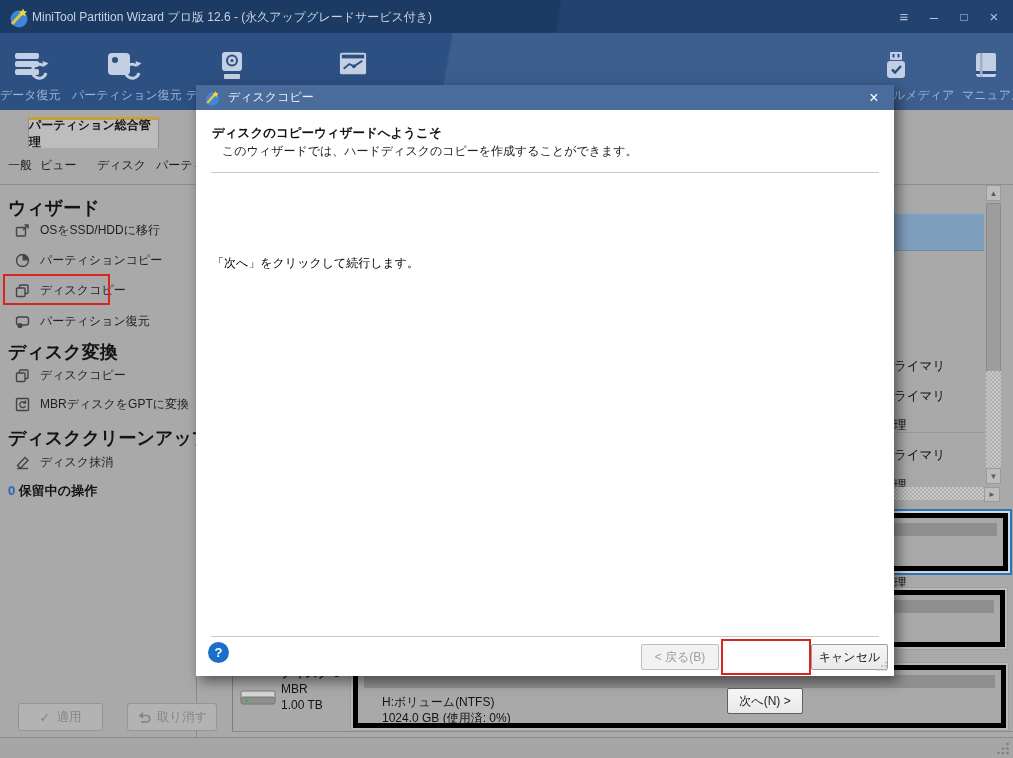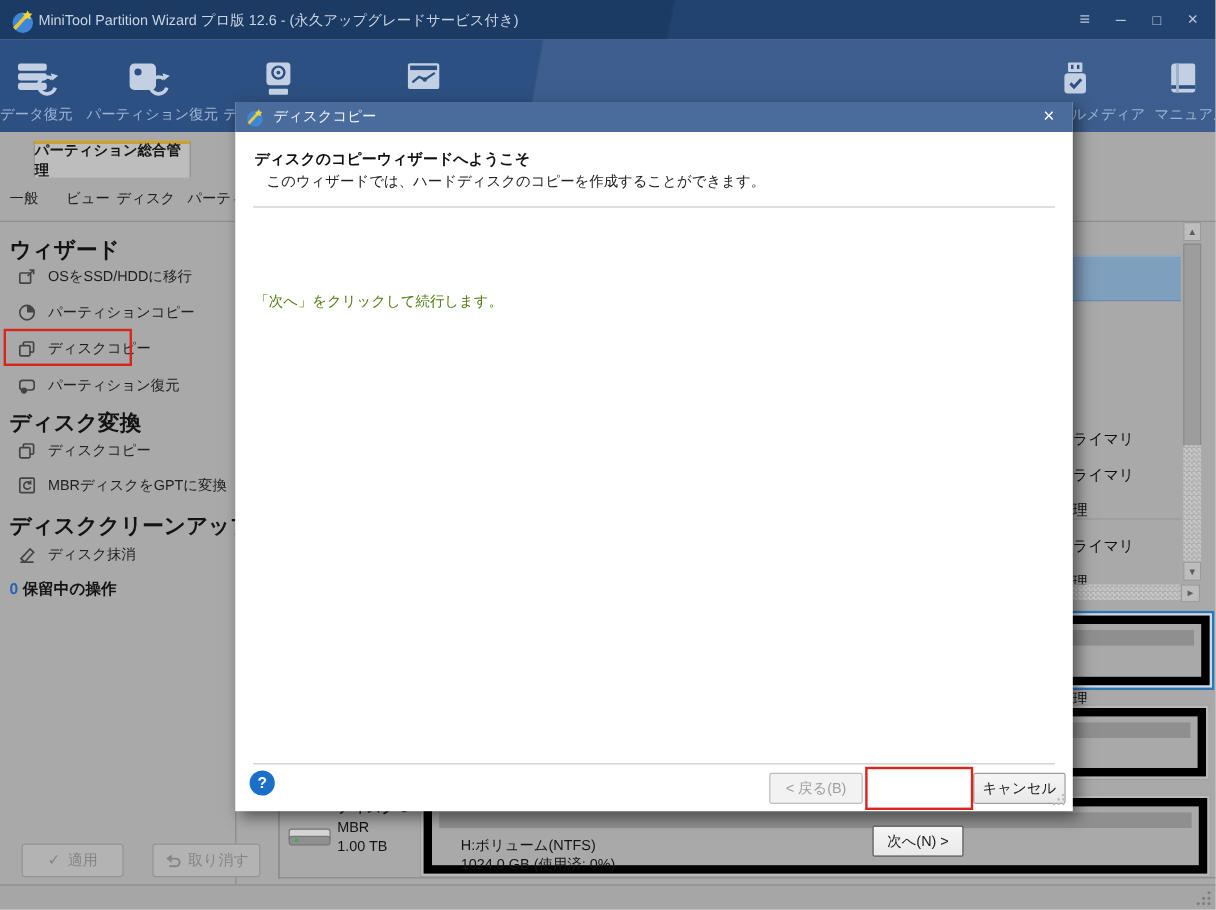--- a/index.html
+++ b/index.html
@@ -37,37 +37,37 @@
            display:flex;align-items:center;justify-content:center;gap:6px;font-size:12.5px;}
   
   .sel-row{left:600px;top:103px;width:384px;height:36px;background:#7f9fbe;border-top:1px solid #93aec9;border-bottom:1px solid #6d8dad;}
   .prow{left:894px;color:#101010;font-size:12.5px;white-space:nowrap;}
   
   .checker{background-image:conic-gradient(#c7c7c7 25%,#b0b0b0 25% 50%,#c7c7c7 50% 75%,#b0b0b0 75%);background-size:4px 4px;}
   .scroll-btn{background:#bdbdbd;border:1px solid #9a9a9a;color:#5c5c5c;font-size:8px;display:flex;align-items:center;justify-content:center;}
   .vthumb{background:#9d9d9d;border:1px solid #8a8a8a;}
   
   .blk-outer{border:1px solid #9f9f9f;background:#b9b9b9;padding:2px;}
-  .blk{border:7px solid #000000;background:#a9a9a9;position:relative;width:100%;height:100%;box-sizing:border-box;}
+  .blk{border:5px solid #000000;background:#a9a9a9;position:relative;width:100%;height:100%;box-sizing:border-box;}
   .blk .usage{position:absolute;left:6px;right:6px;top:5px;height:13px;background:#8f8f8f;}
   .blk-sel{border:2px solid #2f76b5;background:#cfd9e4;padding:2px;}
   .blk-text{position:absolute;left:24px;top:24px;color:#141414;line-height:16px;white-space:nowrap;}
   .disk-label{color:#141414;white-space:nowrap;}
   
   .statusbar{left:0;top:737px;width:1013px;height:21px;background:#a6a6a6;border-top:1px solid #8c8c8c;box-sizing:border-box;}
   
   .dialog{left:196px;top:85px;width:698px;height:591px;background:#ffffff;z-index:10;
           box-shadow:4px 5px 12px rgba(0,0,0,0.5);}
   .dlg-titlebar{left:0;top:0;width:100%;height:25px;background:#4a6c9c;display:flex;align-items:center;}
   .dlg-title{color:#eef2f8;font-size:12px;margin-left:7px;}
   .dlg-close{position:absolute;right:10px;top:0;height:25px;width:20px;color:#ffffff;font-size:16px;display:flex;align-items:center;justify-content:center;}
   .dlg-heading{left:16px;top:40px;font-weight:bold;color:#111;font-size:12.5px;white-space:nowrap;}
   .dlg-sub{left:26px;top:58px;color:#222;white-space:nowrap;}
   .dlg-sep{left:15px;width:668px;height:1px;background:#c9c9c9;}
-  .dlg-body-text{left:16px;top:158px;color:#4d7c0f;white-space:nowrap;text-align:center;}
+  .dlg-body-text{left:16px;top:170px;color:#000000;white-space:nowrap;text-align:center;}
   .help-circle{left:12px;top:557px;width:21px;height:21px;border-radius:50%;background:#1a70c8;color:#fff;
                display:flex;align-items:center;justify-content:center;font-weight:bold;font-size:13px;}
   .dlg-link{left:40px;top:561px;color:#2966c8;text-decoration:underline;white-space:nowrap;cursor:pointer;}
   .dlg-btn{top:559px;height:24px;background:linear-gradient(#f5f5f5,#e9e9e9);border:1px solid #9d9d9d;border-radius:2px;
            color:#1c1c1c;display:flex;align-items:center;justify-content:center;font-size:12px;}
   .dlg-btn.disabled{color:#9f9f9f;border-color:#bdbdbd;background:#f2f2f2;}
   .dlg-btn.default{border-color:#5f5f5f;margin-top:44px;}
   .redbox{border:2px solid #d9251d;z-index:30;pointer-events:none;}
 </style>
 </head>
@@ -142,21 +142,21 @@
       <rect x="3" y="20" width="20" height="3" fill="#2d5082"></rect>
       <rect x="7" y="2" width="2.5" height="24" fill="#9fb2cc"></rect>
     </svg>
     <div class="tb-label center" style="left:962px;width:50px">マニュアル</div>
   </div>
 
   <div class="abs workspace">
 
     <div class="abs tab">パーティション総合管理</div>
     <span class="abs menu-item" style="left:8px">一般</span>
-    <span class="abs menu-item" style="left:55px">ビュー</span>
+    <span class="abs menu-item" style="left:40px">ビュー</span>
     <span class="abs menu-item" style="left:97px">ディスク</span>
     <span class="abs menu-item" style="left:156px">パーティシ</span>
     <div class="abs hline" style="left:0;top:74px;width:1013px"></div>
 
     <div class="abs sb-sec" style="top:86px">ウィザード</div>
 
     <div class="abs sb-item" style="top:112px">
       <svg width="17" height="17" viewBox="0 0 17 17">
         <rect x="2.5" y="5.5" width="9" height="8.5" rx="1" fill="none" stroke="#444" stroke-width="1.4"></rect>
         <path d="M9 8 L14 3 M14 6.5 V3 H10.5" fill="none" stroke="#444" stroke-width="1.4"></path>

